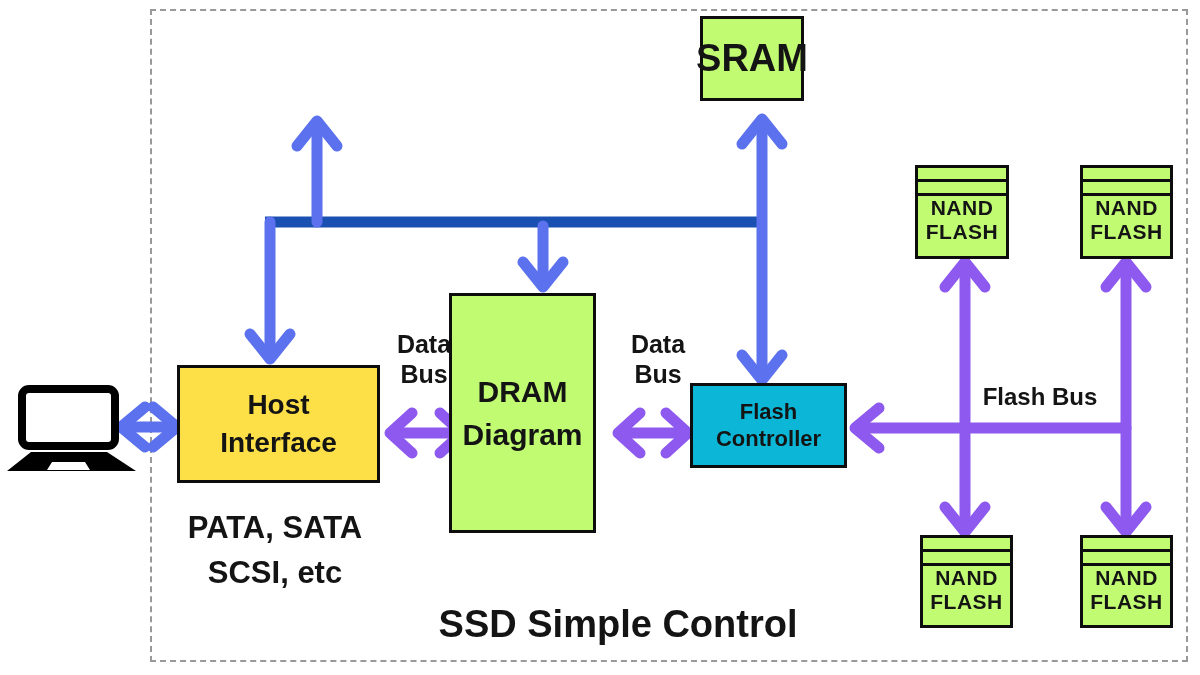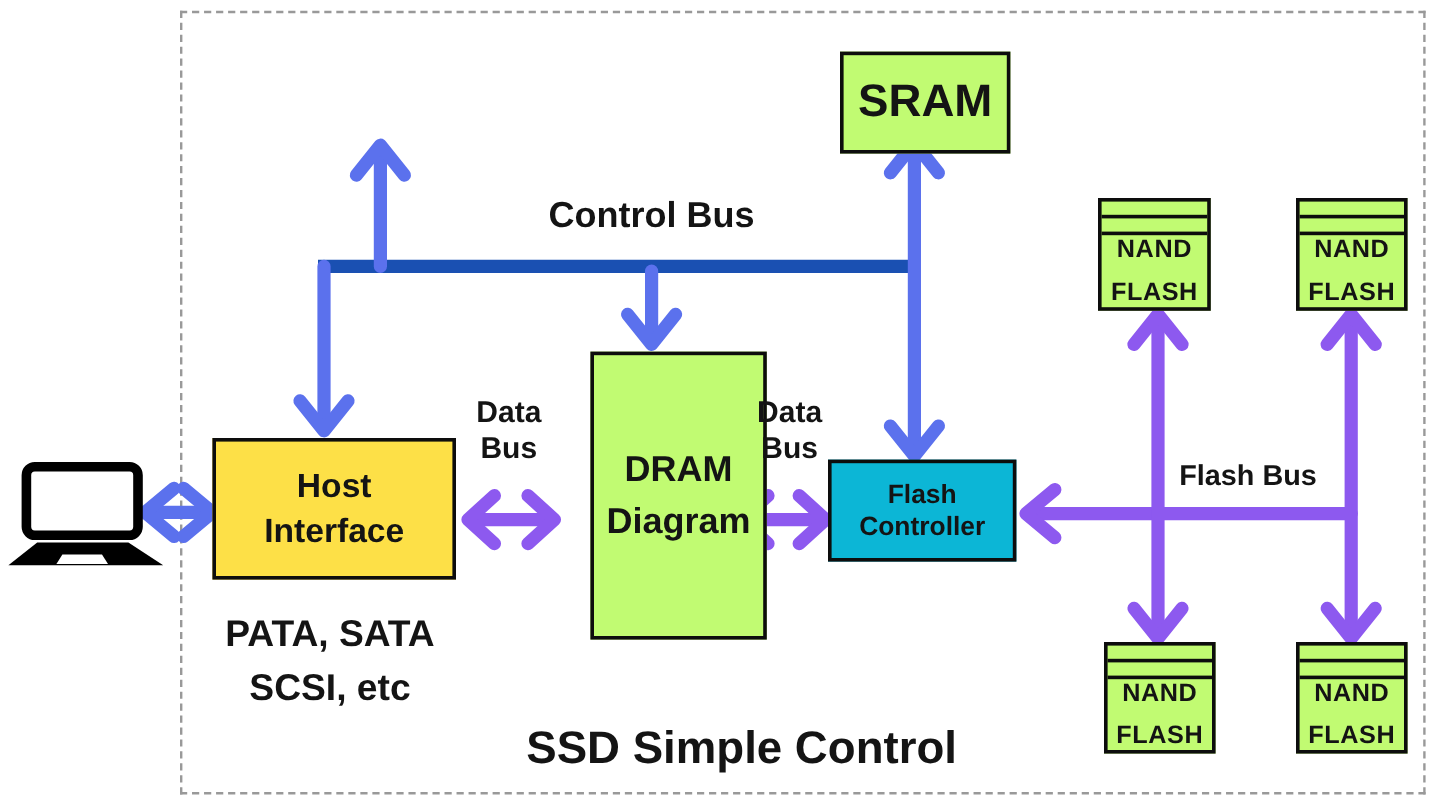--- a/index.html
+++ b/index.html
@@ -13,36 +13,36 @@
     border:2px dashed #999; box-sizing:border-box;
   }
   svg.wires { position:absolute; left:0; top:0; width:1200px; height:675px; }
 
   .node {
     position:absolute; box-sizing:border-box; border:3px solid #0d0d0d;
     display:flex; flex-direction:column; align-items:center; justify-content:center;
     text-align:center; line-height:1.18;
   }
   .node-cpu   { left:253px; top:29px;  width:127px; height:84px;  background:#f85c5c; font-size:38px; }
-  .node-sram  { left:700px; top:43px;  width:142px; height:85px;  background:#c1fb72; font-size:38px; }
+  .node-sram  { left:700px; top:16px;  width:104px; height:85px;  background:#c1fb72; font-size:38px; }
   .node-host  { left:177px; top:365px; width:203px; height:118px; background:#fde047; font-size:28px; line-height:1.35; }
-  .node-dram  { left:492px; top:293px; width:147px; height:240px; background:#c1fb72; font-size:30px; line-height:1.45; }
+  .node-dram  { left:449px; top:293px; width:147px; height:240px; background:#c1fb72; font-size:30px; line-height:1.45; }
   .node-fc    { left:690px; top:383px; width:157px; height:85px;  background:#0cb6d6; font-size:22px; line-height:1.2; }
 
   .nand {
     position:absolute; box-sizing:border-box; border:3px solid #0d0d0d;
     background:#c1fb72; display:flex; flex-direction:column;
   }
   .nand-tl { left:915px;  top:165px; width:94px; height:94px; }
   .nand-tr { left:1080px; top:165px; width:93px; height:94px; }
   .nand-bl { left:920px;  top:535px; width:93px; height:93px; }
   .nand-br { left:1080px; top:535px; width:93px; height:93px; }
   .nand .stripe { height:11px; border-bottom:3px solid #0d0d0d; }
   .nand .nand-label {
-    flex:1; display:flex; flex-direction:column; align-items:center; justify-content:space-between;
+    flex:1; display:flex; flex-direction:column; align-items:center; justify-content:flex-start;
     font-size:21px; line-height:1.12; text-align:center; letter-spacing:0.5px;
   }
 
   .lbl { position:absolute; text-align:center; }
   .lbl-control-bus { left:418px; top:163px; width:250px; font-size:30px; }
   .lbl-data-bus-l  { left:383px; top:329px; width:82px;  font-size:25px; line-height:1.2; }
   .lbl-data-bus-r  { left:617px; top:329px; width:82px;  font-size:25px; line-height:1.2; }
   .lbl-flash-bus   { left:960px; top:383px; width:160px; font-size:24px; }
   .lbl-protocols   { left:160px; top:506px; width:230px; font-size:31px; line-height:1.45; }
   .lbl-title       { left:398px; top:603px; width:440px; font-size:38px; }
@@ -166,21 +166,20 @@
 
   <div class="nand nand-br">
     <div class="stripe"></div>
     <div class="stripe"></div>
     <div class="nand-label">
       <span>NAND</span>
       <span>FLASH</span>
     </div>
   </div>
 
-  <div class="lbl lbl-control-bus">Control Bus</div>
 
   <div class="lbl lbl-data-bus-l">
     <div>Data</div>
     <div>Bus</div>
   </div>
 
   <div class="lbl lbl-data-bus-r">
     <div>Data</div>
     <div>Bus</div>
   </div>

